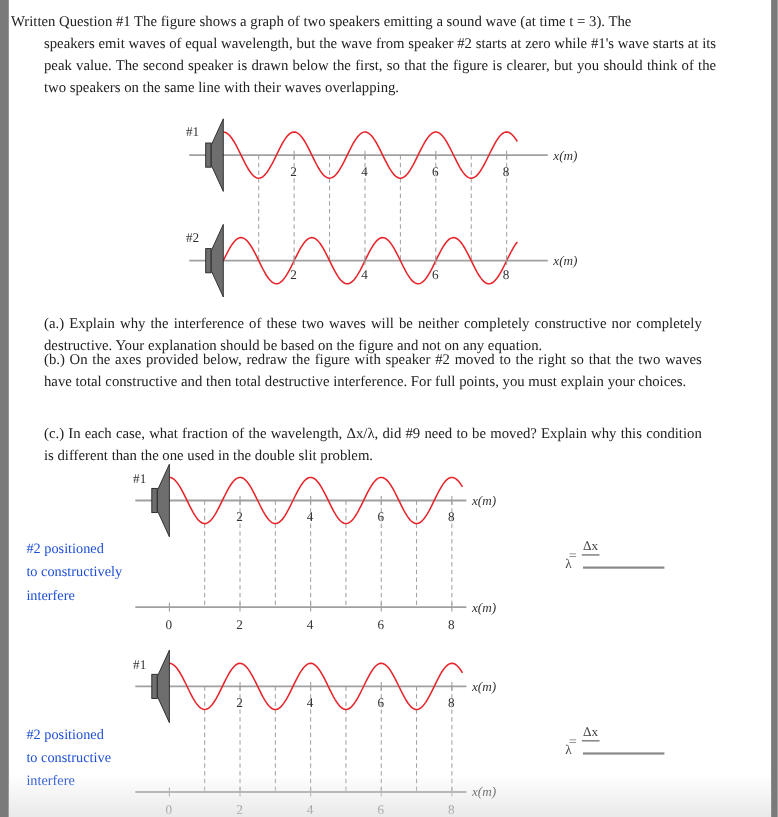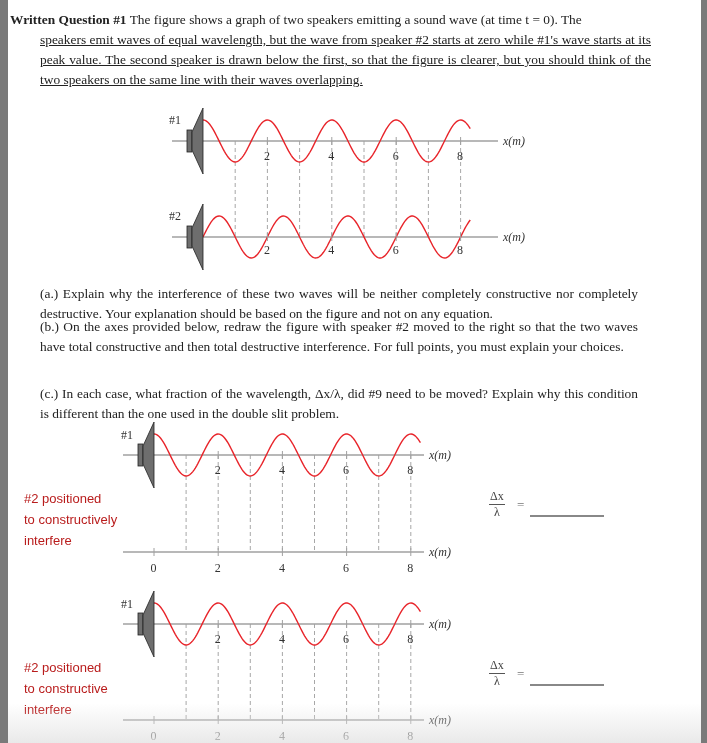--- a/index.html
+++ b/index.html
@@ -10,48 +10,48 @@
       color: #222;
     }
     .border-left { position: absolute; left: 0; top: 0; width: 8px; height: 743px; background: #7a7a7a; }
     .border-right { position: absolute; left: 701px; top: 0; width: 6px; height: 743px; background: #7a7a7a; }
     .fade { position: absolute; left: 8px; right: 6px; bottom: 0; height: 40px;
       background: linear-gradient(to bottom, rgba(240,240,240,0), rgba(228,228,228,0.8)); pointer-events: none; }
     .para {
       position: absolute; font-family: "Liberation Serif", serif; font-size: 13.4px; line-height: 20px;
       text-align: justify; color: #222;
     }
-    .para b { font-weight: bold; }
+    .para b { font-weight: normal; }
     .intro { left: 10px; top: 10px; width: 641px; text-indent: 0; }
-    .intro-rest { padding-left: 30px; display: block; text-decoration: underline; }
+    .intro-rest { padding-left: 30px; display: block; }
     .pa { left: 40px; top: 284px; width: 598px; }
     .pb { left: 40px; top: 317px; width: 598px; }
     .pc { left: 40px; top: 384px; width: 598px; }
     .side-label {
-      position: absolute; left: 24px; font-family: Liberation Sans, sans-serif; font-size: 13px; line-height: 21px; color: #b91c1c;
+      position: absolute; left: 24px; font-family: Liberation Serif, serif; font-size: 13px; line-height: 21px; color: #1d4ed8;
     }
     .frac {
       position: absolute; font-family: "Liberation Serif", serif; font-size: 12px; color: #444; text-align: center;
     }
-    .frac .num { display: block; border-bottom: 1px solid #555; padding: 0 1px; font-style: normal; }
+    .frac .num { display: block; border-bottom: 1px solid #555; padding: 0 1px; font-style: normal; margin-left: 40px; }
     .frac .den { display: block; }
     .eq { position: absolute; font-family: "Liberation Serif", serif; font-size: 13px; color: #777; }
     .blank { position: absolute; height: 2px; background: #888; }
     svg { position: absolute; left: 0; top: 0; }
     svg text { font-family: "Liberation Serif", serif; }
   </style>
 </head>
 <body>
 
 <div class="border-left"></div>
 <div class="border-right"></div>
 
 <div class="para intro">
   <b>Written Question #1</b>
-  <span>The figure shows a graph of two speakers emitting a sound wave (at time t = 0). The</span>
+  <span>The figure shows a graph of two speakers emitting a sound wave (at time t = 3). The</span>
   <span class="intro-rest">speakers emit waves of equal wavelength, but the wave from speaker #2 starts at zero while #1's wave starts at its peak value. The second speaker is drawn below the first, so that the figure is clearer, but you should think of the two speakers on the same line with their waves overlapping.</span>
 </div>
 
 <div class="para pa">(a.)  Explain why the interference of these two waves will be neither completely constructive nor completely destructive. Your explanation should be based on the figure and not on any equation.</div>
 <div class="para pb">(b.) On the axes provided below, redraw the figure with speaker #2 moved to the right so that the two waves have total constructive and then total destructive interference. For full points, you must explain your choices.</div>
 <div class="para pc">(c.) In each case, what fraction of the wavelength, Δx/λ, did #9 need to be moved? Explain why this condition is different than the one used in the double slit problem.</div>
 
 <div class="side-label" style="top:488px;">
   <div>#2 positioned</div>
   <div>to constructively</div>

